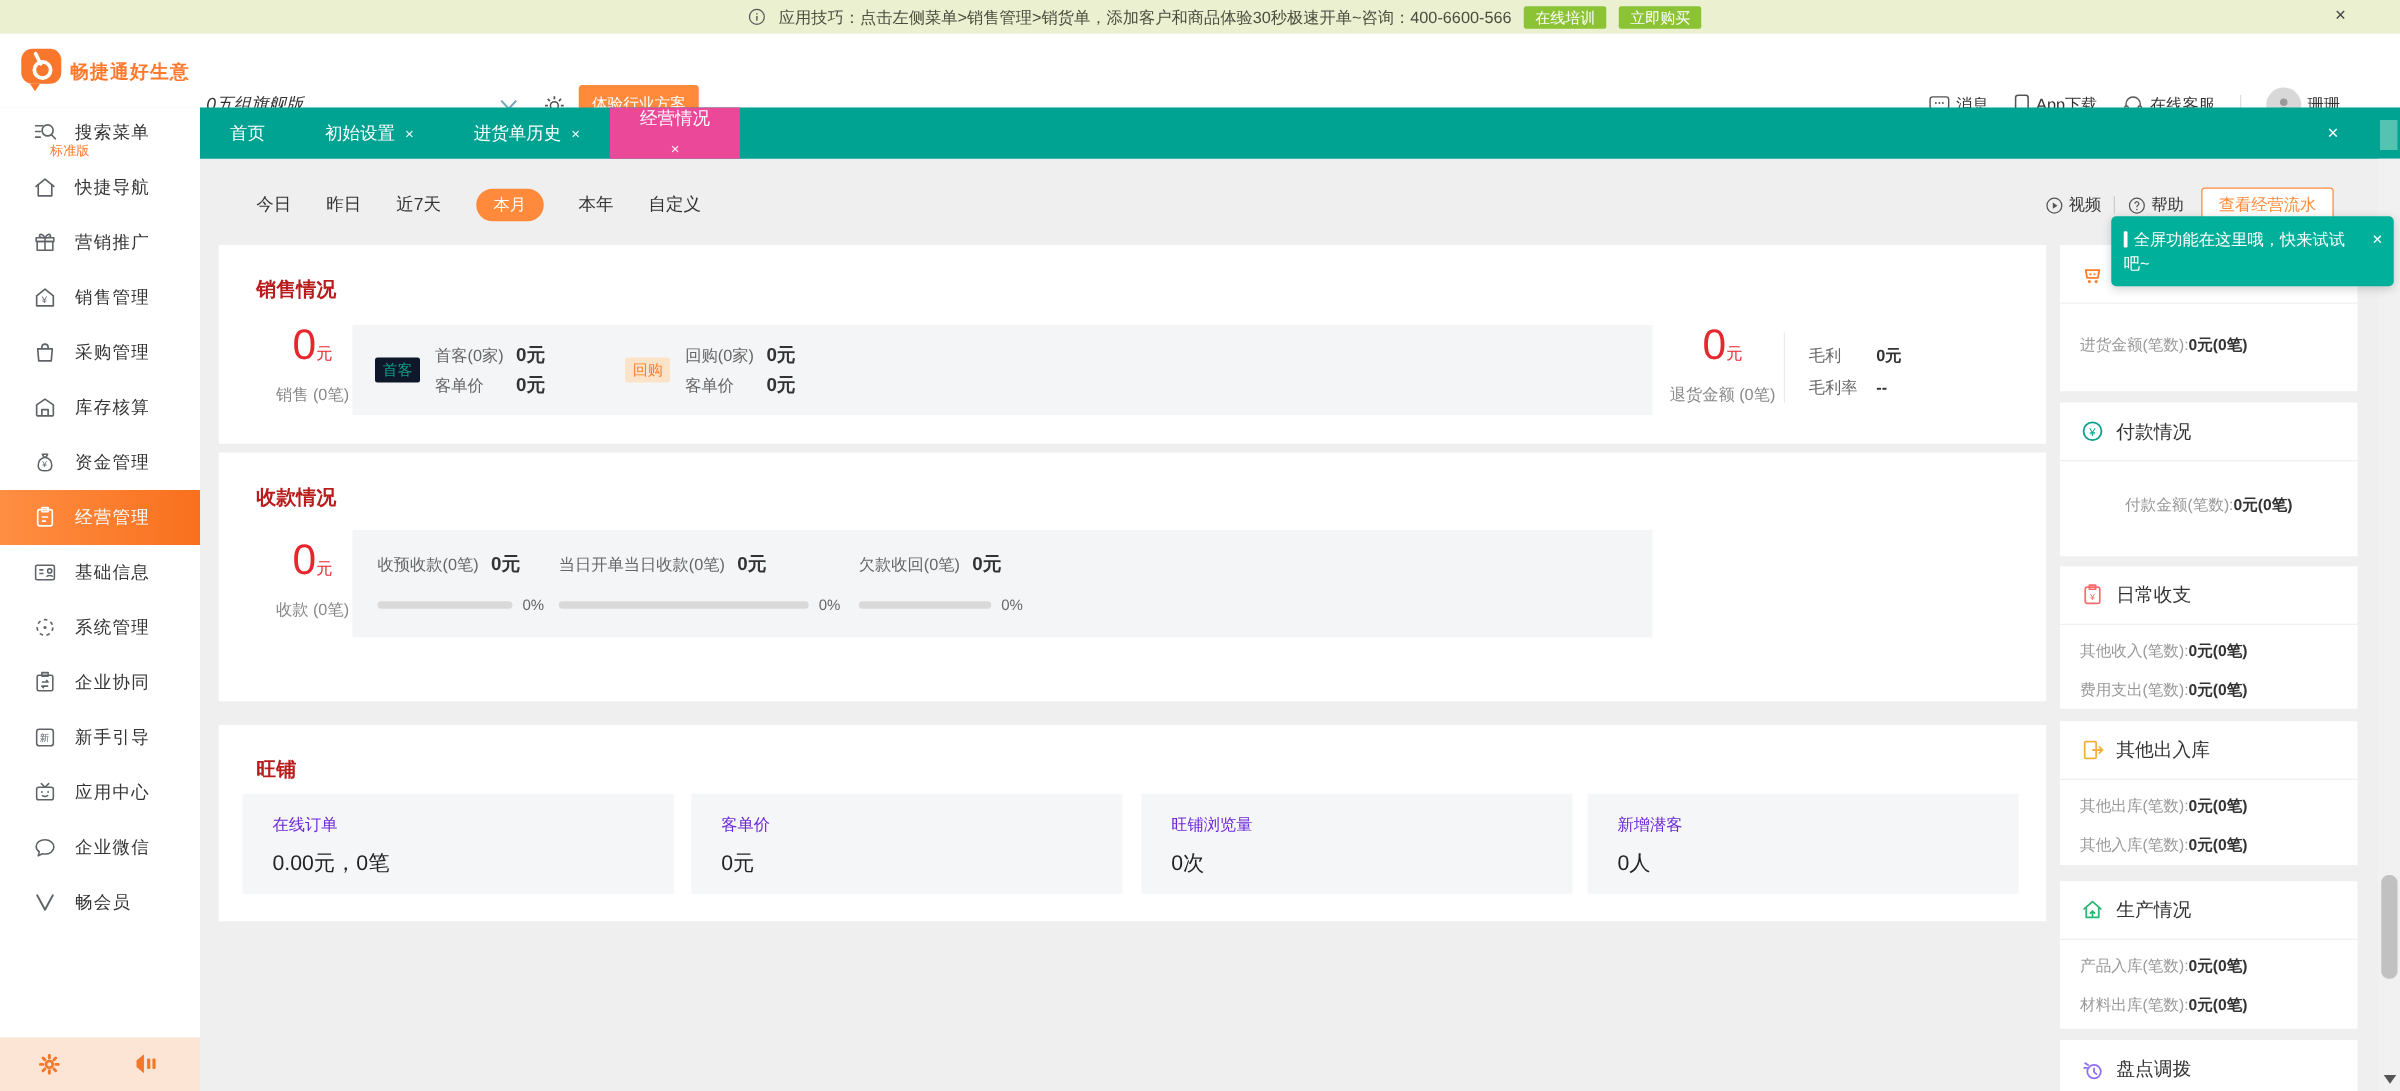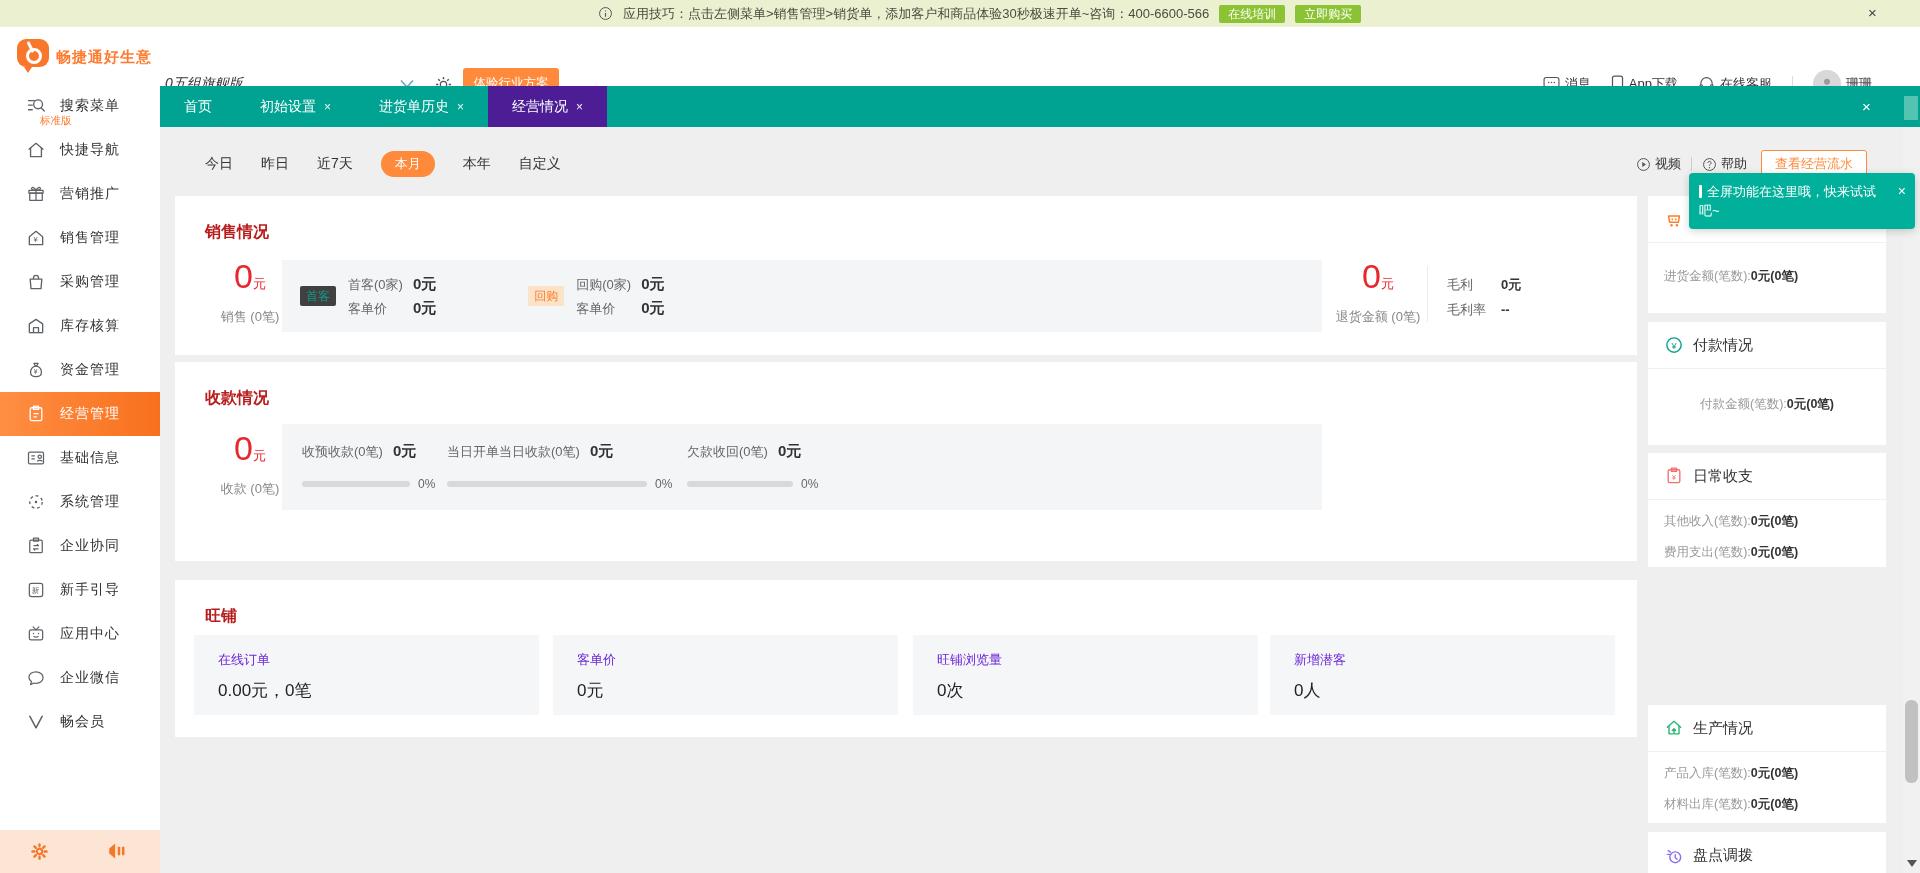--- a/index.html
+++ b/index.html
@@ -23,21 +23,21 @@
   .solution-btn { position:absolute; left:463px; top:41px; width:96px; height:30px; background:#ff8a3c; color:#fff; font-size:12.5px; border:none; border-radius:3px; cursor:pointer; }
   .hdr-right { position:absolute; right:48px; top:27px; height:59px; display:flex; align-items:center; gap:20px; font-size:13px; color:#333; }
   .hdr-item { display:flex; align-items:center; gap:5px; cursor:pointer; color:#333; }
   .hdr-item svg { color:#555; }
   .hdr-divider { width:1px; height:16px; background:#ddd; }
   .avatar { width:28px; height:28px; border-radius:50%; background:#d8d8d8; display:flex; align-items:center; justify-content:center; }
 
   
   .tabbar { position:absolute; left:160px; top:86px; width:1760px; height:41px; background:#00a392; display:flex; align-items:stretch; }
   .tab { display:flex; align-items:center; gap:8px; padding:0 24px; color:#fff; font-size:14px; cursor:pointer; }
-  .tab.active { background:#4c1d95; }
+  .tab.active { background:#ec4899;flex-direction:column; }
   .tab-x { font-size:12px; opacity:.95; cursor:pointer; }
   .tabbar-x { position:absolute; left:1702px; top:0; height:41px; display:flex; align-items:center; font-size:15px; color:#fff; cursor:pointer; }
 
   
   .filters { position:absolute; left:205px; top:151px; display:flex; align-items:center; gap:28px; font-size:14px; color:#333; }
   .filter-opt { cursor:pointer; }
   .filter-pill { background:#ff8a3c; color:#fff; font-size:13px; padding:4px 14px; border-radius:13px; cursor:pointer; }
   .filters-right { position:absolute; left:1636px; top:150px; display:flex; align-items:center; gap:8px; font-size:13px; color:#333; }
   .fr-item { display:flex; align-items:center; gap:4px; cursor:pointer; }
   .fr-divider { width:1px; height:14px; background:#ccc; margin:0 2px; }
@@ -67,22 +67,22 @@
   .card-shop  { left:175px; top:580px; width:1462px; height:157px; }
 
   .stat { position:absolute; width:110px; text-align:center; }
   .stat-num { color:#e8262d; font-size:34px; font-weight:500; line-height:36px; }
   .stat-unit { font-size:13px; font-weight:400; }
   .stat-lbl { color:#888; font-size:13px; margin-top:6px; }
 
   .graybox { position:absolute; background:#f4f5f7; }
   .gb-sales { left:107px; top:64px; width:1040px; height:72px; display:flex; align-items:center; padding-left:18px; }
   .badge { width:36px; height:20px; border-radius:2px; font-size:12px; display:flex; align-items:center; justify-content:center; flex:none; }
-  .badge-first { background:#404040; color:#0b9e89; }
-  .badge-rep { background:#fbe3c9; color:#ff7e2b; margin-left:92px; }
+  .badge-first { background:#0f172a; color:#0b9e89; }
+  .badge-rep { background:#fbe3c9; color:#ff7e2b; margin-left:64px; }
   .kv { display:grid; grid-template-columns:auto auto; column-gap:10px; row-gap:5px; font-size:13px; color:#666; margin-left:12px; align-items:baseline; }
   .kv-lab { text-align:left; }
   .kv-val { color:#333; font-size:15px; font-weight:600; }
 
   .v-divider { position:absolute; left:1252px; top:70px; height:56px; border-left:1px solid #ebebeb; }
   .profit { position:absolute; left:1272px; top:76px; font-size:13px; line-height:25px; }
   .profit .lab { display:inline-block; width:54px; color:#666; }
   .profit .val { color:#333; font-weight:600; }
 
   .gb-coll { left:107px; top:62px; width:1040px; height:86px; }
@@ -528,20 +528,35 @@
           <text x="12" y="16.5" font-size="8.5" text-anchor="middle" fill="#f56c6c">¥</text>
         </svg>
       <span>日常收支</span>
     </div>
     <div class="rp-body">
       <div class="rp-item"><span>其他收入(笔数):</span><b>0元(0笔)</b></div>
       <div class="rp-item"><span>费用支出(笔数):</span><b>0元(0笔)</b></div>
     </div>
   </div>
 
+  <div class="rp-card" style="top:577px; height:115px;">
+    <div class="rp-head">
+      <svg width="20" height="20" viewBox="0 0 24 24">
+          <g fill="none" stroke="#f0b13c" stroke-width="1.7" stroke-linecap="round" stroke-linejoin="round">
+            <rect x="4.5" y="4" width="11" height="16" rx="1"></rect>
+            <path d="M12.5 12h9M18.5 9l3 3-3 3"></path>
+          </g>
+        </svg>
+      <span>其他出入库</span>
+    </div>
+    <div class="rp-body">
+      <div class="rp-item"><span>其他出库(笔数):</span><b>0元(0笔)</b></div>
+      <div class="rp-item"><span>其他入库(笔数):</span><b>0元(0笔)</b></div>
+    </div>
+  </div>
 
   <div class="rp-card" style="top:705px; height:118px;">
     <div class="rp-head">
       <svg width="20" height="20" viewBox="0 0 24 24">
           <g fill="none" stroke="#2bb673" stroke-width="1.7" stroke-linecap="round" stroke-linejoin="round">
             <path d="M4 11L12 4l8 7"></path>
             <path d="M6 10v9h12v-9"></path>
             <path d="M12 18v-5M10 15l2-2 2 2"></path>
           </g>
         </svg>

